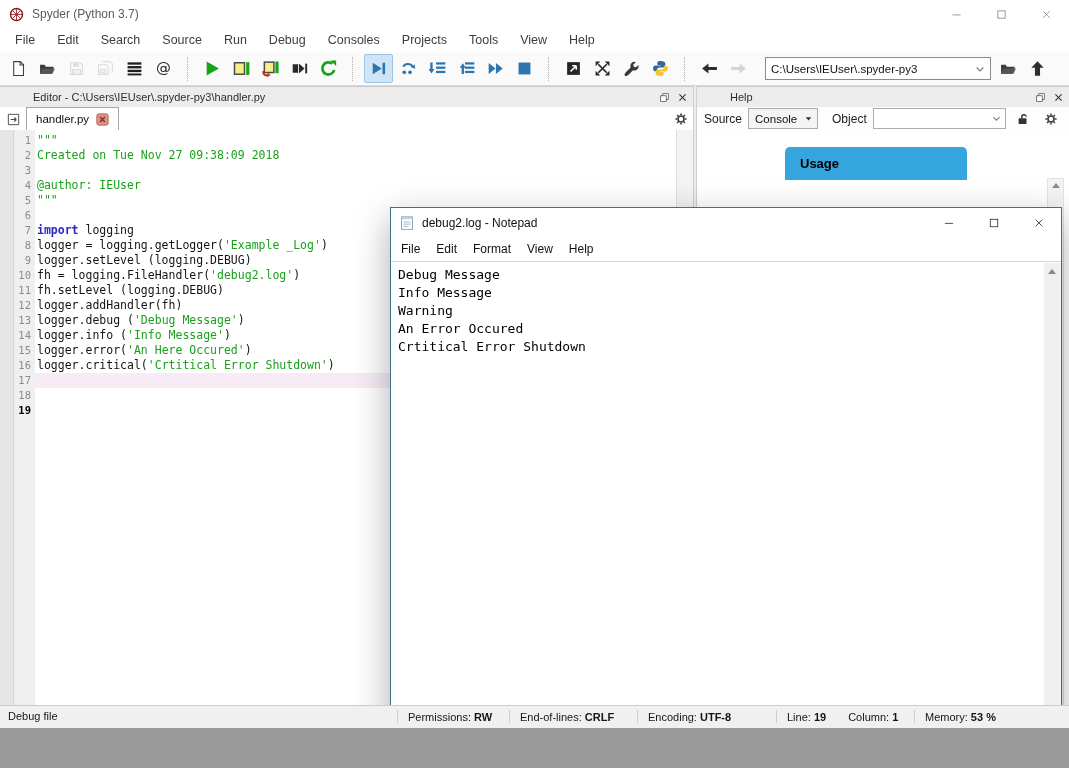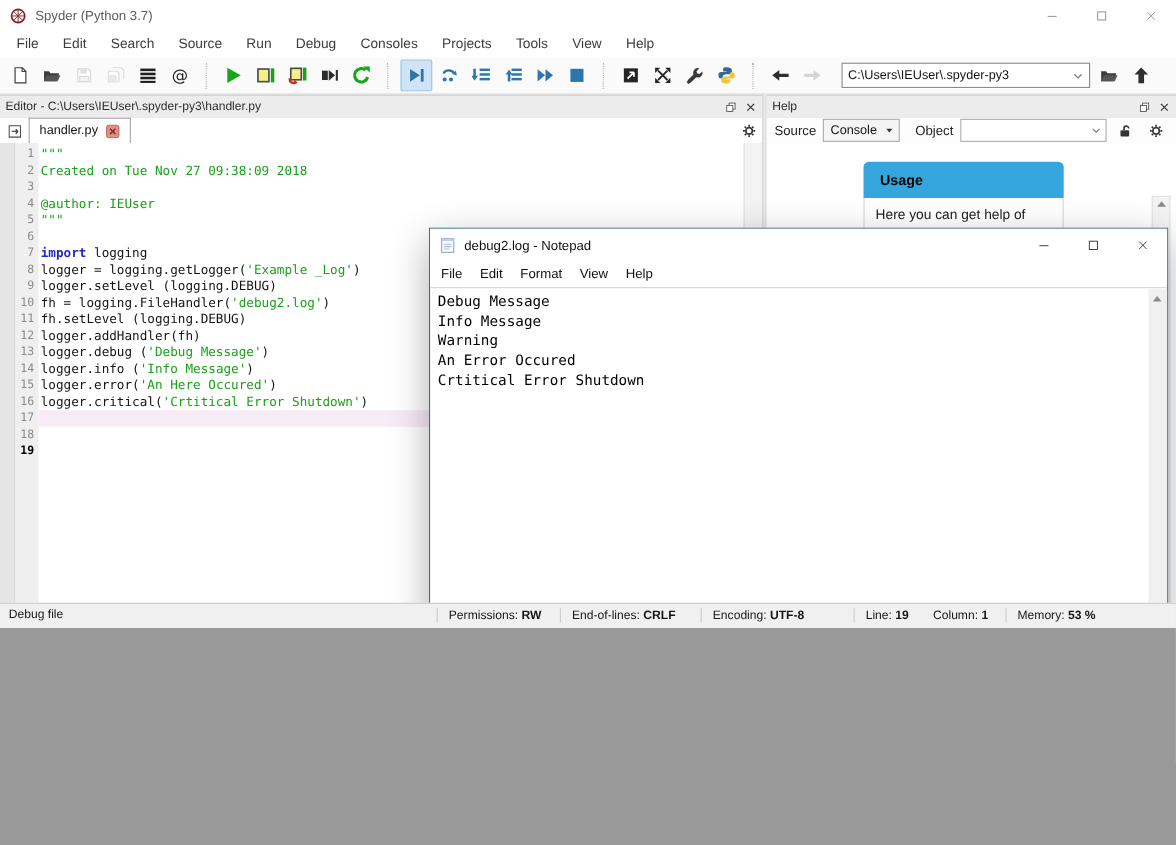--- a/index.html
+++ b/index.html
@@ -1,16 +1,16 @@
 <!DOCTYPE html>
 <html><head>
 <meta charset="utf-8">
 <style>
   html,body{margin:0;padding:0;background:#9a9a9a;}
-  #app{position:relative;width:1069px;height:571px;background:#ffffff;overflow:hidden;
+  #app{position:relative;width:1069px;height:728px;background:#ffffff;overflow:hidden;
        font-family:"Liberation Sans",sans-serif;-webkit-font-smoothing:antialiased;}
   svg{display:block;width:100%;height:100%;}
 
   
   .titlebar{position:absolute;left:0;top:0;right:0;height:28px;background:#fff;display:flex;align-items:center;}
   .app-icon{width:15px;height:15px;margin-left:9px;}
   .app-title{font-size:12px;color:#5c5c5c;margin-left:8px;}
   .wcontrols{position:absolute;right:0;top:0;height:28px;display:flex;}
   .wbtn{width:45px;height:28px;display:flex;align-items:center;justify-content:center;}
   .wbtn svg{width:13px;height:13px;}
@@ -27,21 +27,21 @@
   .tbtn.active{background:#cfe5f7;border:1px solid #9cc3e2;}
   .tbtn.disabled{opacity:.5;}
   .tsep{width:1px;height:24px;border-left:1px dotted #b3b3b3;margin:0 9px;flex:none;}
   .cwd{width:224px;height:21px;border:1px solid #8a8a8a;background:#fff;display:flex;align-items:center;flex:none;margin:0 3px 0 12px;}
   .cwd-text{flex:1;font-size:11.5px;color:#111;padding-left:5px;white-space:nowrap;overflow:hidden;}
   .cwd-ch{width:12px;height:12px;margin-right:4px;flex:none;}
 
   
   .pane-title{height:20px;background:#ececec;border-top:1px solid #c9c9c9;border-bottom:1px solid #c9c9c9;
               display:flex;align-items:center;font-size:11px;color:#2e2e2e;padding:0 5px;}
-  .pane-title .pt-text{flex:1;white-space:nowrap;overflow:hidden;}
+  .pane-title .pt-text{flex:1;white-space:nowrap;overflow:hidden;margin-left:28px;}
   .pt-ic{width:11px;height:11px;margin-left:7px;flex:none;}
 
   .editor-pane{position:absolute;left:0;top:86px;width:693px;bottom:22px;background:#fff;}
   .vsplit{position:absolute;left:693px;width:4px;top:86px;bottom:22px;background:#ececec;border-left:1px solid #cfcfcf;border-right:1px solid #cfcfcf;box-sizing:border-box;}
   .help-pane{position:absolute;left:697px;top:86px;right:0;bottom:22px;background:#fff;}
 
   
   .tabbar{position:absolute;left:0;top:21px;right:0;height:23px;background:#fff;border-bottom:1px solid #a6a6a6;display:flex;align-items:flex-end;}
   .browse-btn{width:26px;height:22px;display:flex;align-items:center;justify-content:center;}
   .browse-btn svg{width:15px;height:15px;}
@@ -542,21 +542,20 @@
                 <path d="M8 1.6v2M8 12.4v2M1.6 8h2M12.4 8h2M3.5 3.5l1.4 1.4M11.1 11.1l1.4 1.4M12.5 3.5l-1.4 1.4M4.9 11.1l-1.4 1.4"></path>
               </g>
               <circle cx="8" cy="8" r="3.4" fill="none" stroke="#3a3a3a" stroke-width="1.8"></circle>
             </svg>
           </span>
       </div>
     </div>
     <div class="help-content">
       <div class="usage-card">
         <div class="usage-head">Usage</div>
-        <div class="usage-body">Here you can get help of</div>
       </div>
       <div class="help-scroll">
         <div class="arr-up"></div>
       </div>
     </div>
   </div>
 
   <div class="notepad">
     <div class="np-title">
       <span class="np-icon">

